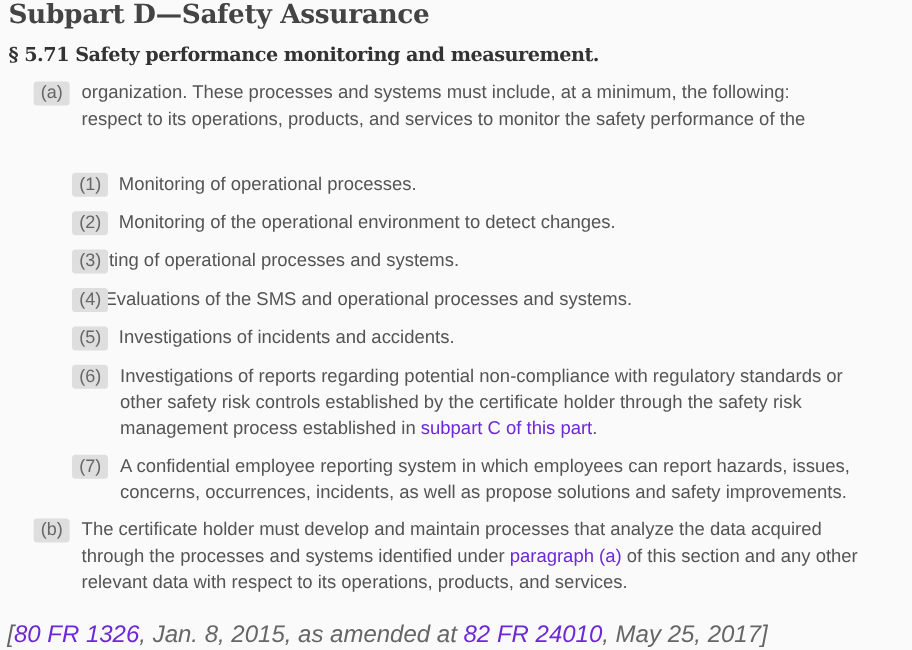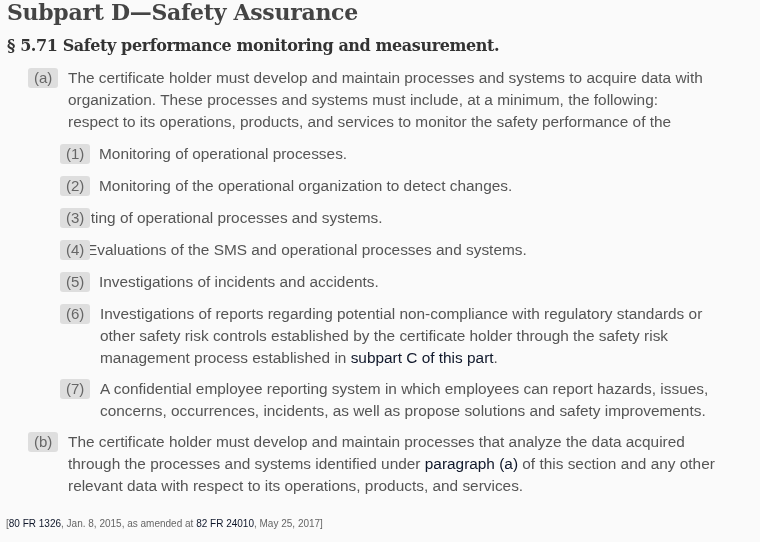--- a/index.html
+++ b/index.html
@@ -30,52 +30,51 @@
   }
   .para .label {
     position: absolute; left: 0; top: 1px;
     background: #dedede; color: #666;
     border-radius: 3px;
     height: 20px; line-height: 20px;
     padding: 0 6px;
     font-size: 15px;
   }
   .para .text { display: block; }
-  .link { color: #0f172a; text-decoration: none; cursor: pointer; }
+  .link { color: #6d28d9; text-decoration: none; cursor: pointer; }
   .citation {
     position: absolute; left: 6px; top: 518px;
-    font-size: 10px; color: #666;
+    font-size: 20px; font-style: italic; color: #666;
   }
 </style>
 </head>
 <body>
 
 <h1 class="subpart-title">Subpart D—Safety Assurance</h1>
 <h2 class="section-title">§ 5.71 Safety performance monitoring and measurement.</h2>
 
 <div class="para" style="left:28px; top:67px; width:730px;">
   <span class="label">(a)</span>
   <div style="padding-left:40px;">
-    <span class="text">The certificate holder must develop and maintain processes and systems to acquire data with</span>
     <span class="text">organization. These processes and systems must include, at a minimum, the following:</span>
     <span class="text">respect to its operations, products, and services to monitor the safety performance of the</span>
   </div>
 </div>
 
 <div class="para" style="left:60px; top:143px; width:698px;">
   <span class="label">(1)</span>
   <div style="padding-left:39px;">
       <span class="text">Monitoring of operational processes.</span>
     </div>
 </div>
 
 <div class="para" style="left:60px; top:175px; width:698px;">
   <span class="label">(2)</span>
   <div style="padding-left:39px;">
-      <span class="text">Monitoring of the operational organization to detect changes.</span>
+      <span class="text">Monitoring of the operational environment to detect changes.</span>
     </div>
 </div>
 
 <div class="para" style="left:60px; top:207px; width:698px;">
   <span class="label">(3)</span>
   <div style="">
       <span class="text">Auditing of operational processes and systems.</span>
     </div>
 </div>
 

